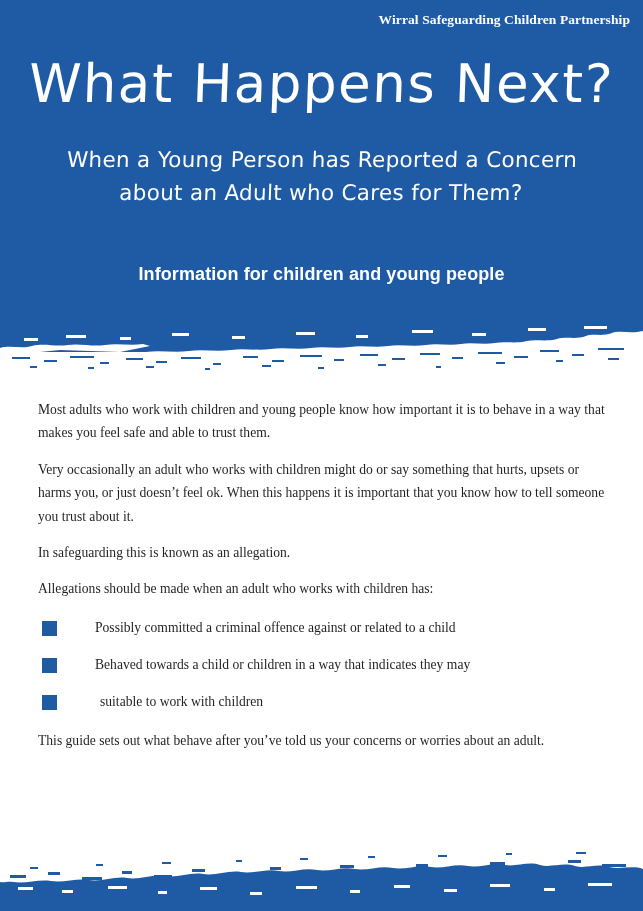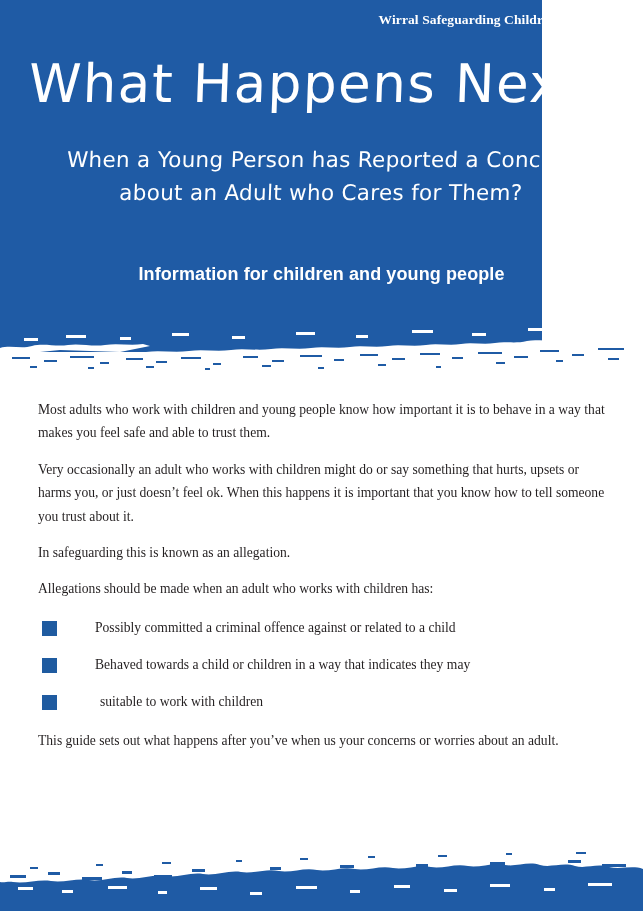--- a/index.html
+++ b/index.html
@@ -16,21 +16,21 @@
     height: 911px;
     background: #ffffff;
     overflow: hidden;
   }
 
   
   .banner {
     position: absolute;
     left: 0;
     top: 0;
-    width: 542px;
+    width: 643px;
     height: 352px;
     background: #1F5BA5;
   }
   .banner-inner {
     position: absolute;
     left: 0;
     top: 0;
     width: 643px;
     height: 320px;
   }
@@ -266,21 +266,21 @@
       <li class="bullet-row">
         <span class="bullet-square"></span>
         <span>Behaved towards a child or children in a way that indicates they may</span>
       </li>
       <li class="bullet-row">
         <span class="bullet-square"></span>
         <span class="bullet-cont">suitable to work with children</span>
       </li>
     </ul>
 
-    <p class="para closing">This guide sets out what happens after you’ve when us your concerns or worries about an adult.</p>
+    <p class="para closing">This guide sets out what behave after you’ve told us your concerns or worries about an adult.</p>
   </div>
 
   <svg class="edge-bottom" viewBox="0 0 643 80" preserveAspectRatio="none">
     <path fill="#1F5BA5" d="
       M0,80 L643,80 L643,38
       C 632,34 620,39 609,36
       C 597,32 586,38 575,35
       C 563,31 551,37 540,34
       C 528,30 516,36 505,34
       C 492,31 480,37 468,35

